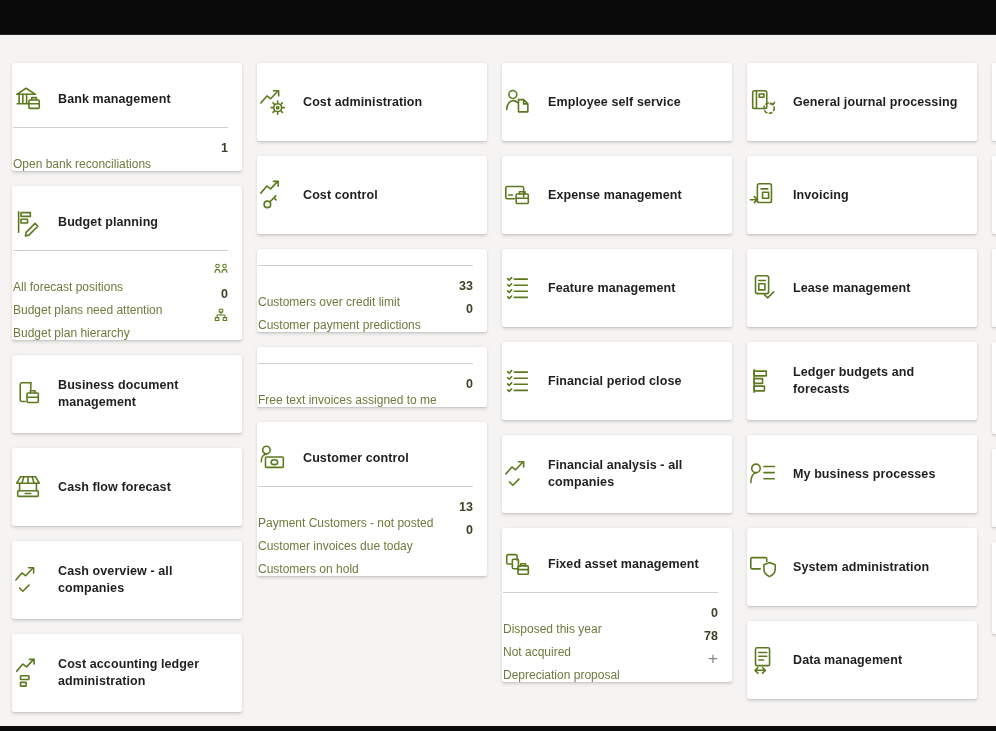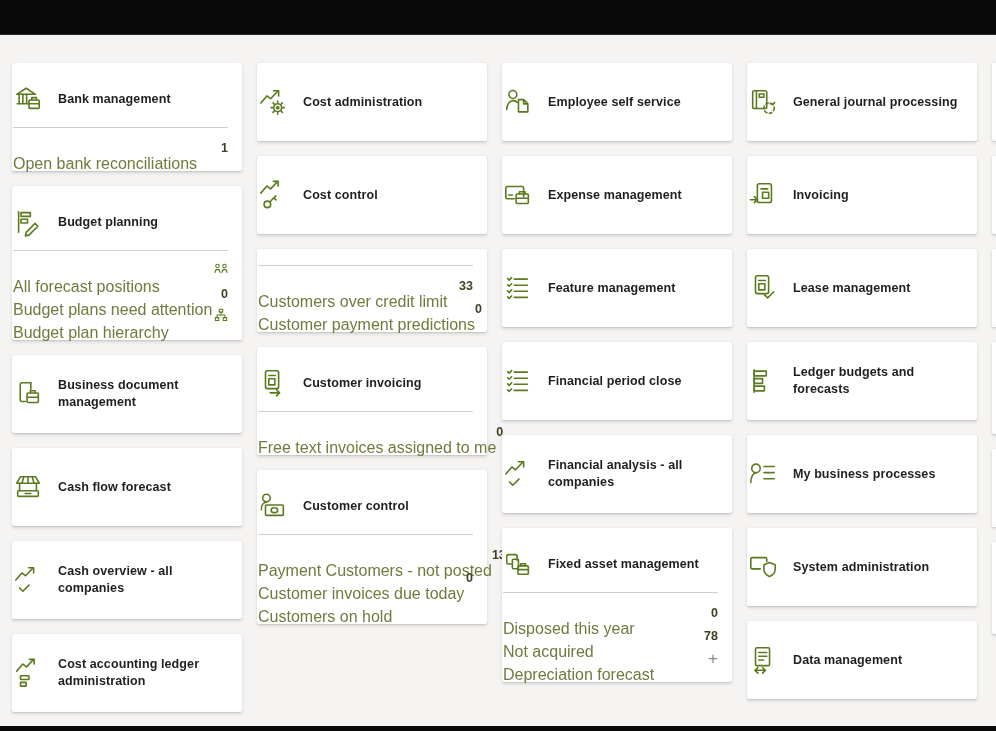--- a/index.html
+++ b/index.html
@@ -20,21 +20,21 @@
     padding:12px 14px 12px 1px;cursor:pointer;
   }
   .card.simple{height:78px;display:flex;align-items:center;padding-top:0;padding-bottom:0;}
   .card-head{display:flex;align-items:center;gap:15px;min-height:48px;width:100%;}
   .tile-icon{flex:0 0 30px;width:30px;height:30px;display:flex;align-items:center;justify-content:center;}
   .tile-icon svg{width:30px;height:30px;stroke:#5b7a1e;fill:none;stroke-width:1.7;stroke-linecap:round;stroke-linejoin:round;}
   .tile-title{font-size:12.5px;font-weight:700;color:#201f1e;line-height:1.35;letter-spacing:.1px;}
   .divider{border-top:1px solid #d2d0ce;margin:4px 0 8px;}
   .links{display:flex;flex-direction:column;}
   .link-row{display:flex;justify-content:space-between;align-items:center;height:23px;}
-  .link{font-size:16px;color:#72793d;white-space:nowrap;margin-top:32px;}
+  .link{font-size:12px;color:#72793d;white-space:nowrap;margin-top:32px;}
   .count{font-size:12.5px;font-weight:700;color:#3d4023;}
   .end-icon svg{width:14px;height:14px;stroke:#5b7a1e;fill:none;stroke-width:1.2;stroke-linecap:round;stroke-linejoin:round;}
   .plus{font-size:17px;font-weight:400;color:#8a8886;line-height:14px;}
   .sliver .card{box-shadow:0 0.3px 0.9px rgba(0,0,0,.08), 0 1.6px 3.6px rgba(0,0,0,.13);}
 </style>
 </head>
 <body>
 
 <div class="topbar"></div>
 
@@ -186,31 +186,20 @@
               <span class="link">Customers over credit limit</span>
               <span class="count">33</span>
             </div>
             <div class="link-row">
               <span class="link">Customer payment predictions</span>
               <span class="count">0</span>
             </div>
           </div>
         </div>
         <div class="card">
-          <div class="card-head">
-            <span class="tile-icon">
-              <svg viewBox="0 0 32 32">
-                <rect x="8" y="3" width="14" height="19" rx="2"></rect>
-                <path d="M11.5 8 h7"></path>
-                <rect x="11.5" y="11.5" width="6.5" height="6.5"></rect>
-                <path d="M13 26.5 h10 M23 26.5 l-3.2-3.2 M23 26.5 l-3.2 3.2"></path>
-              </svg>
-            </span>
-            <span class="tile-title">Customer invoicing</span>
-          </div>
           <div class="divider"></div>
           <div class="links">
             <div class="link-row">
               <span class="link">Free text invoices assigned to me</span>
               <span class="count">0</span>
             </div>
           </div>
         </div>
         <div class="card">
           <div class="card-head">
@@ -316,21 +305,21 @@
           <div class="links">
             <div class="link-row">
               <span class="link">Disposed this year</span>
               <span class="count">0</span>
             </div>
             <div class="link-row">
               <span class="link">Not acquired</span>
               <span class="count">78</span>
             </div>
             <div class="link-row">
-              <span class="link">Depreciation forecast</span>
+              <span class="link">Depreciation proposal</span>
               <span class="plus">+</span>
             </div>
           </div>
         </div>
       </div>
       <div class="col">
         <div class="card simple">
           <div class="card-head">
             <span class="tile-icon">
               <svg viewBox="0 0 32 32">

